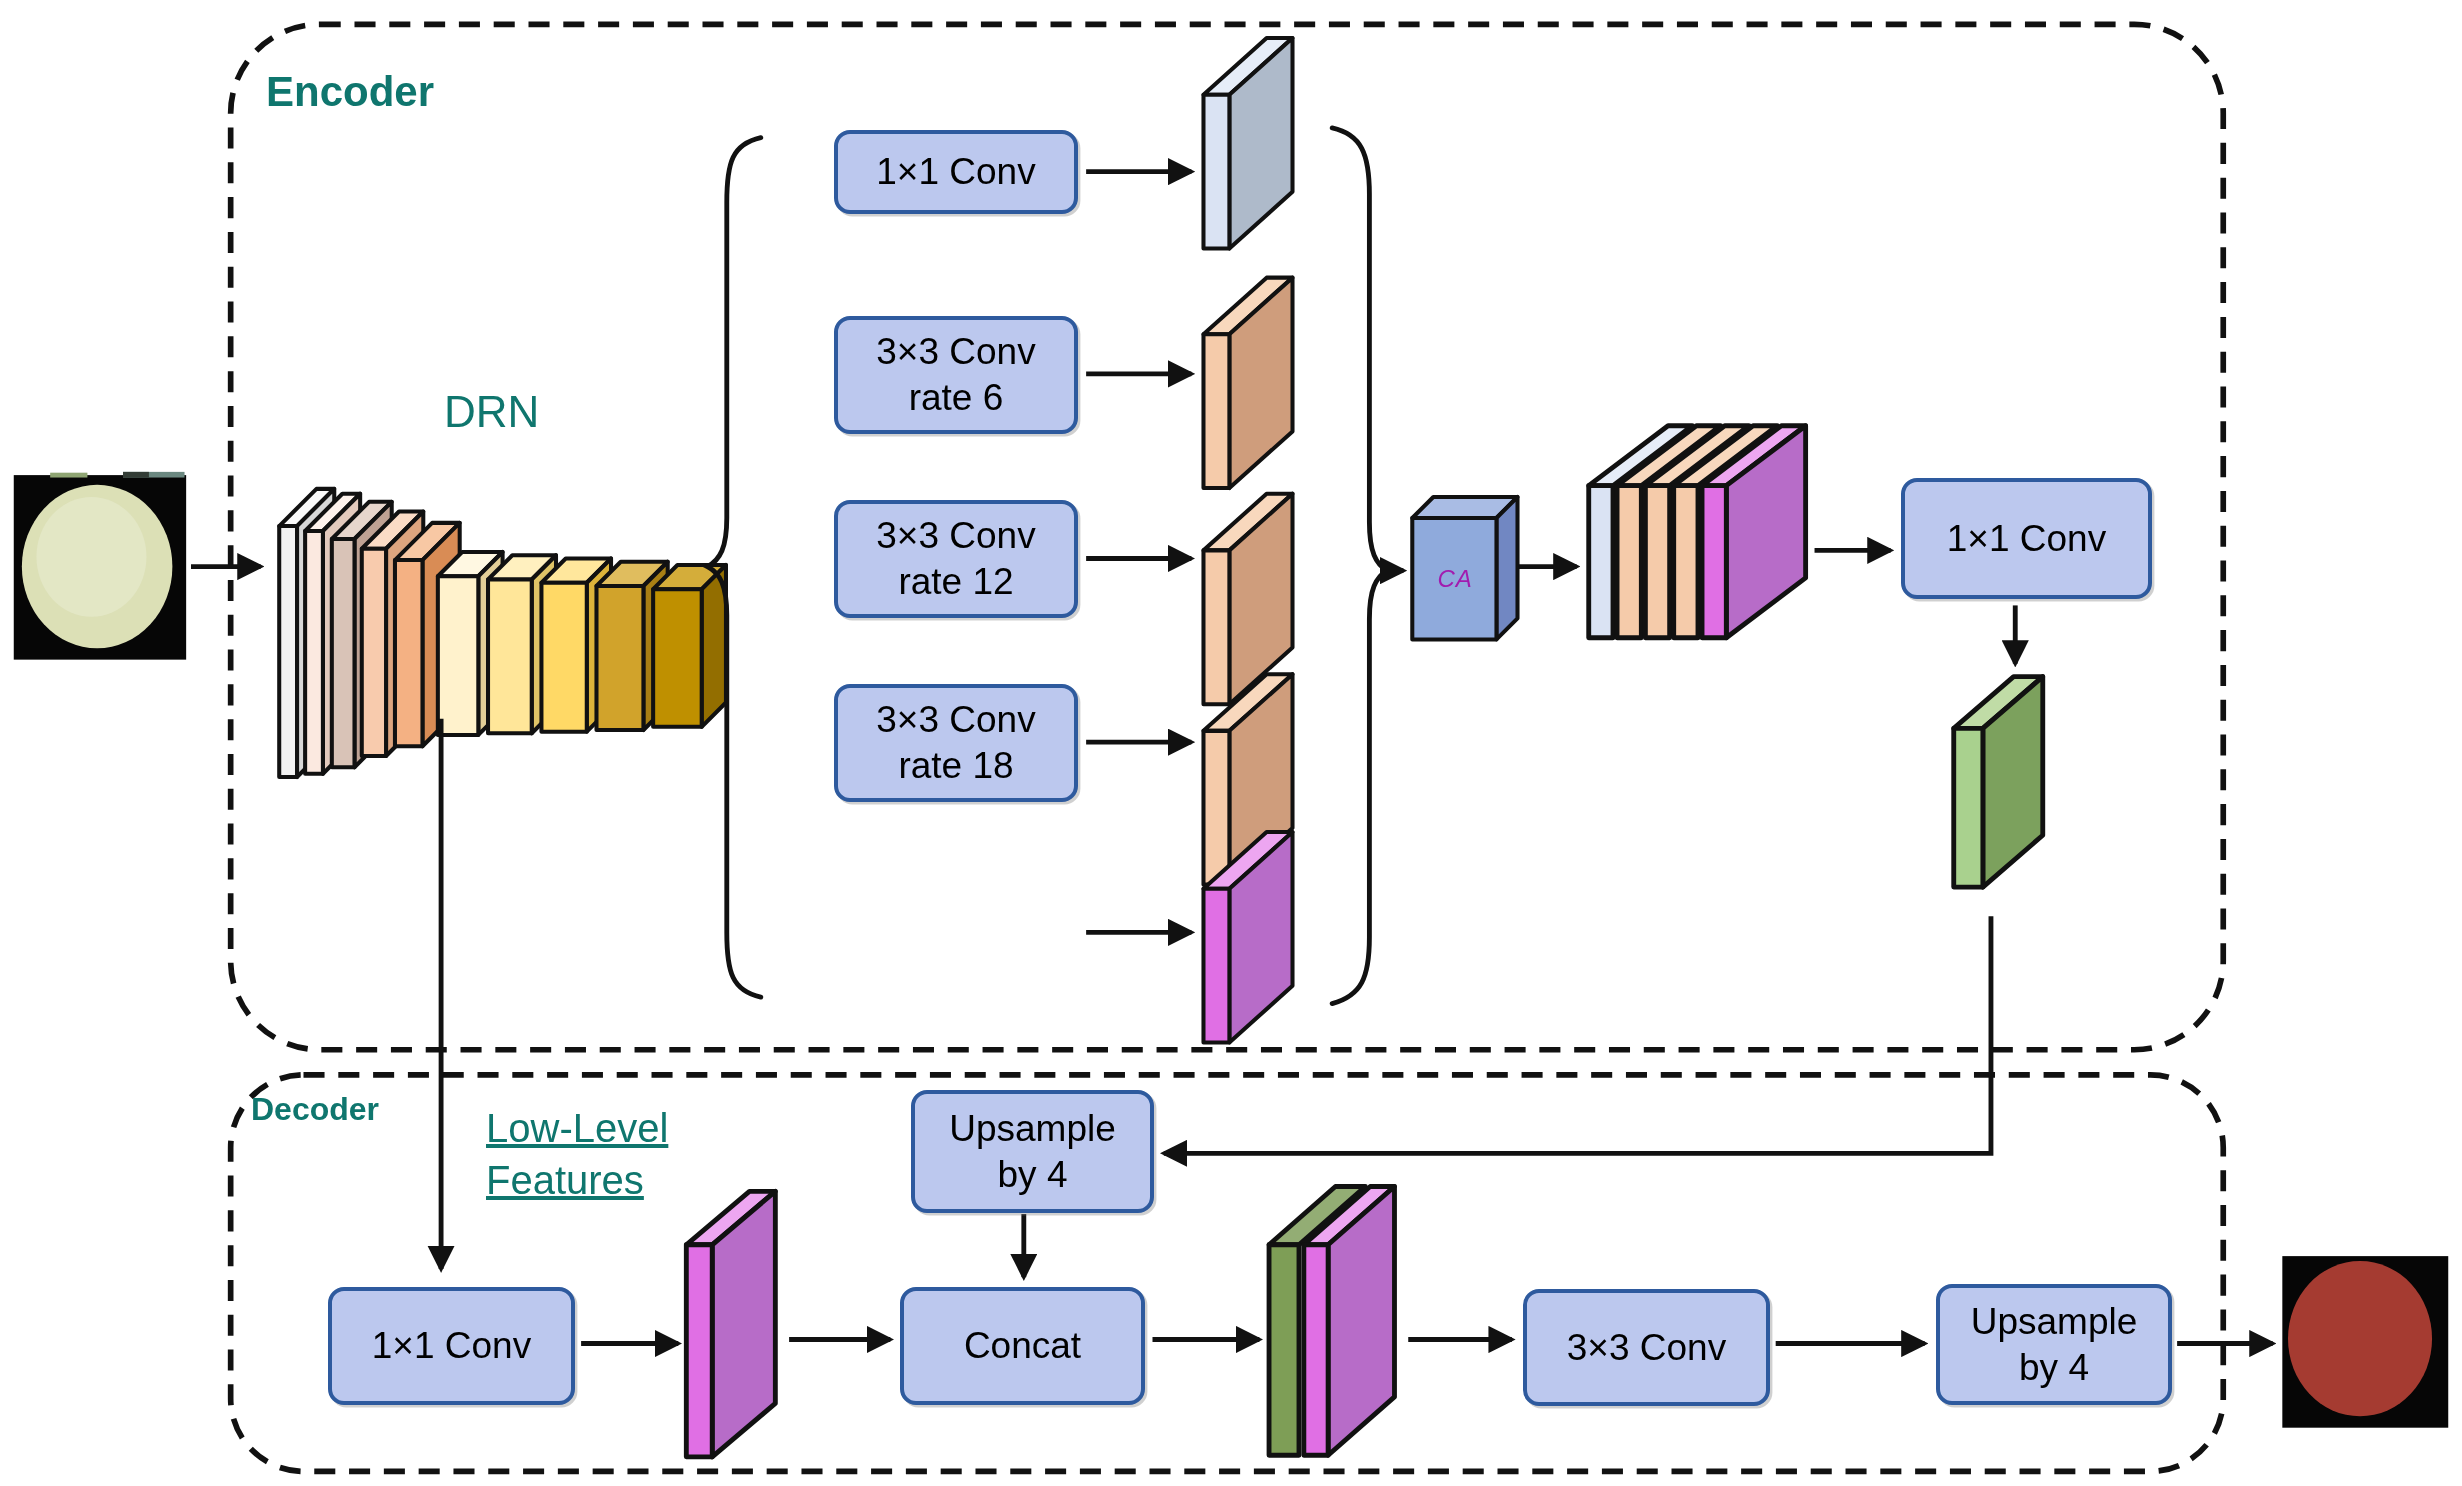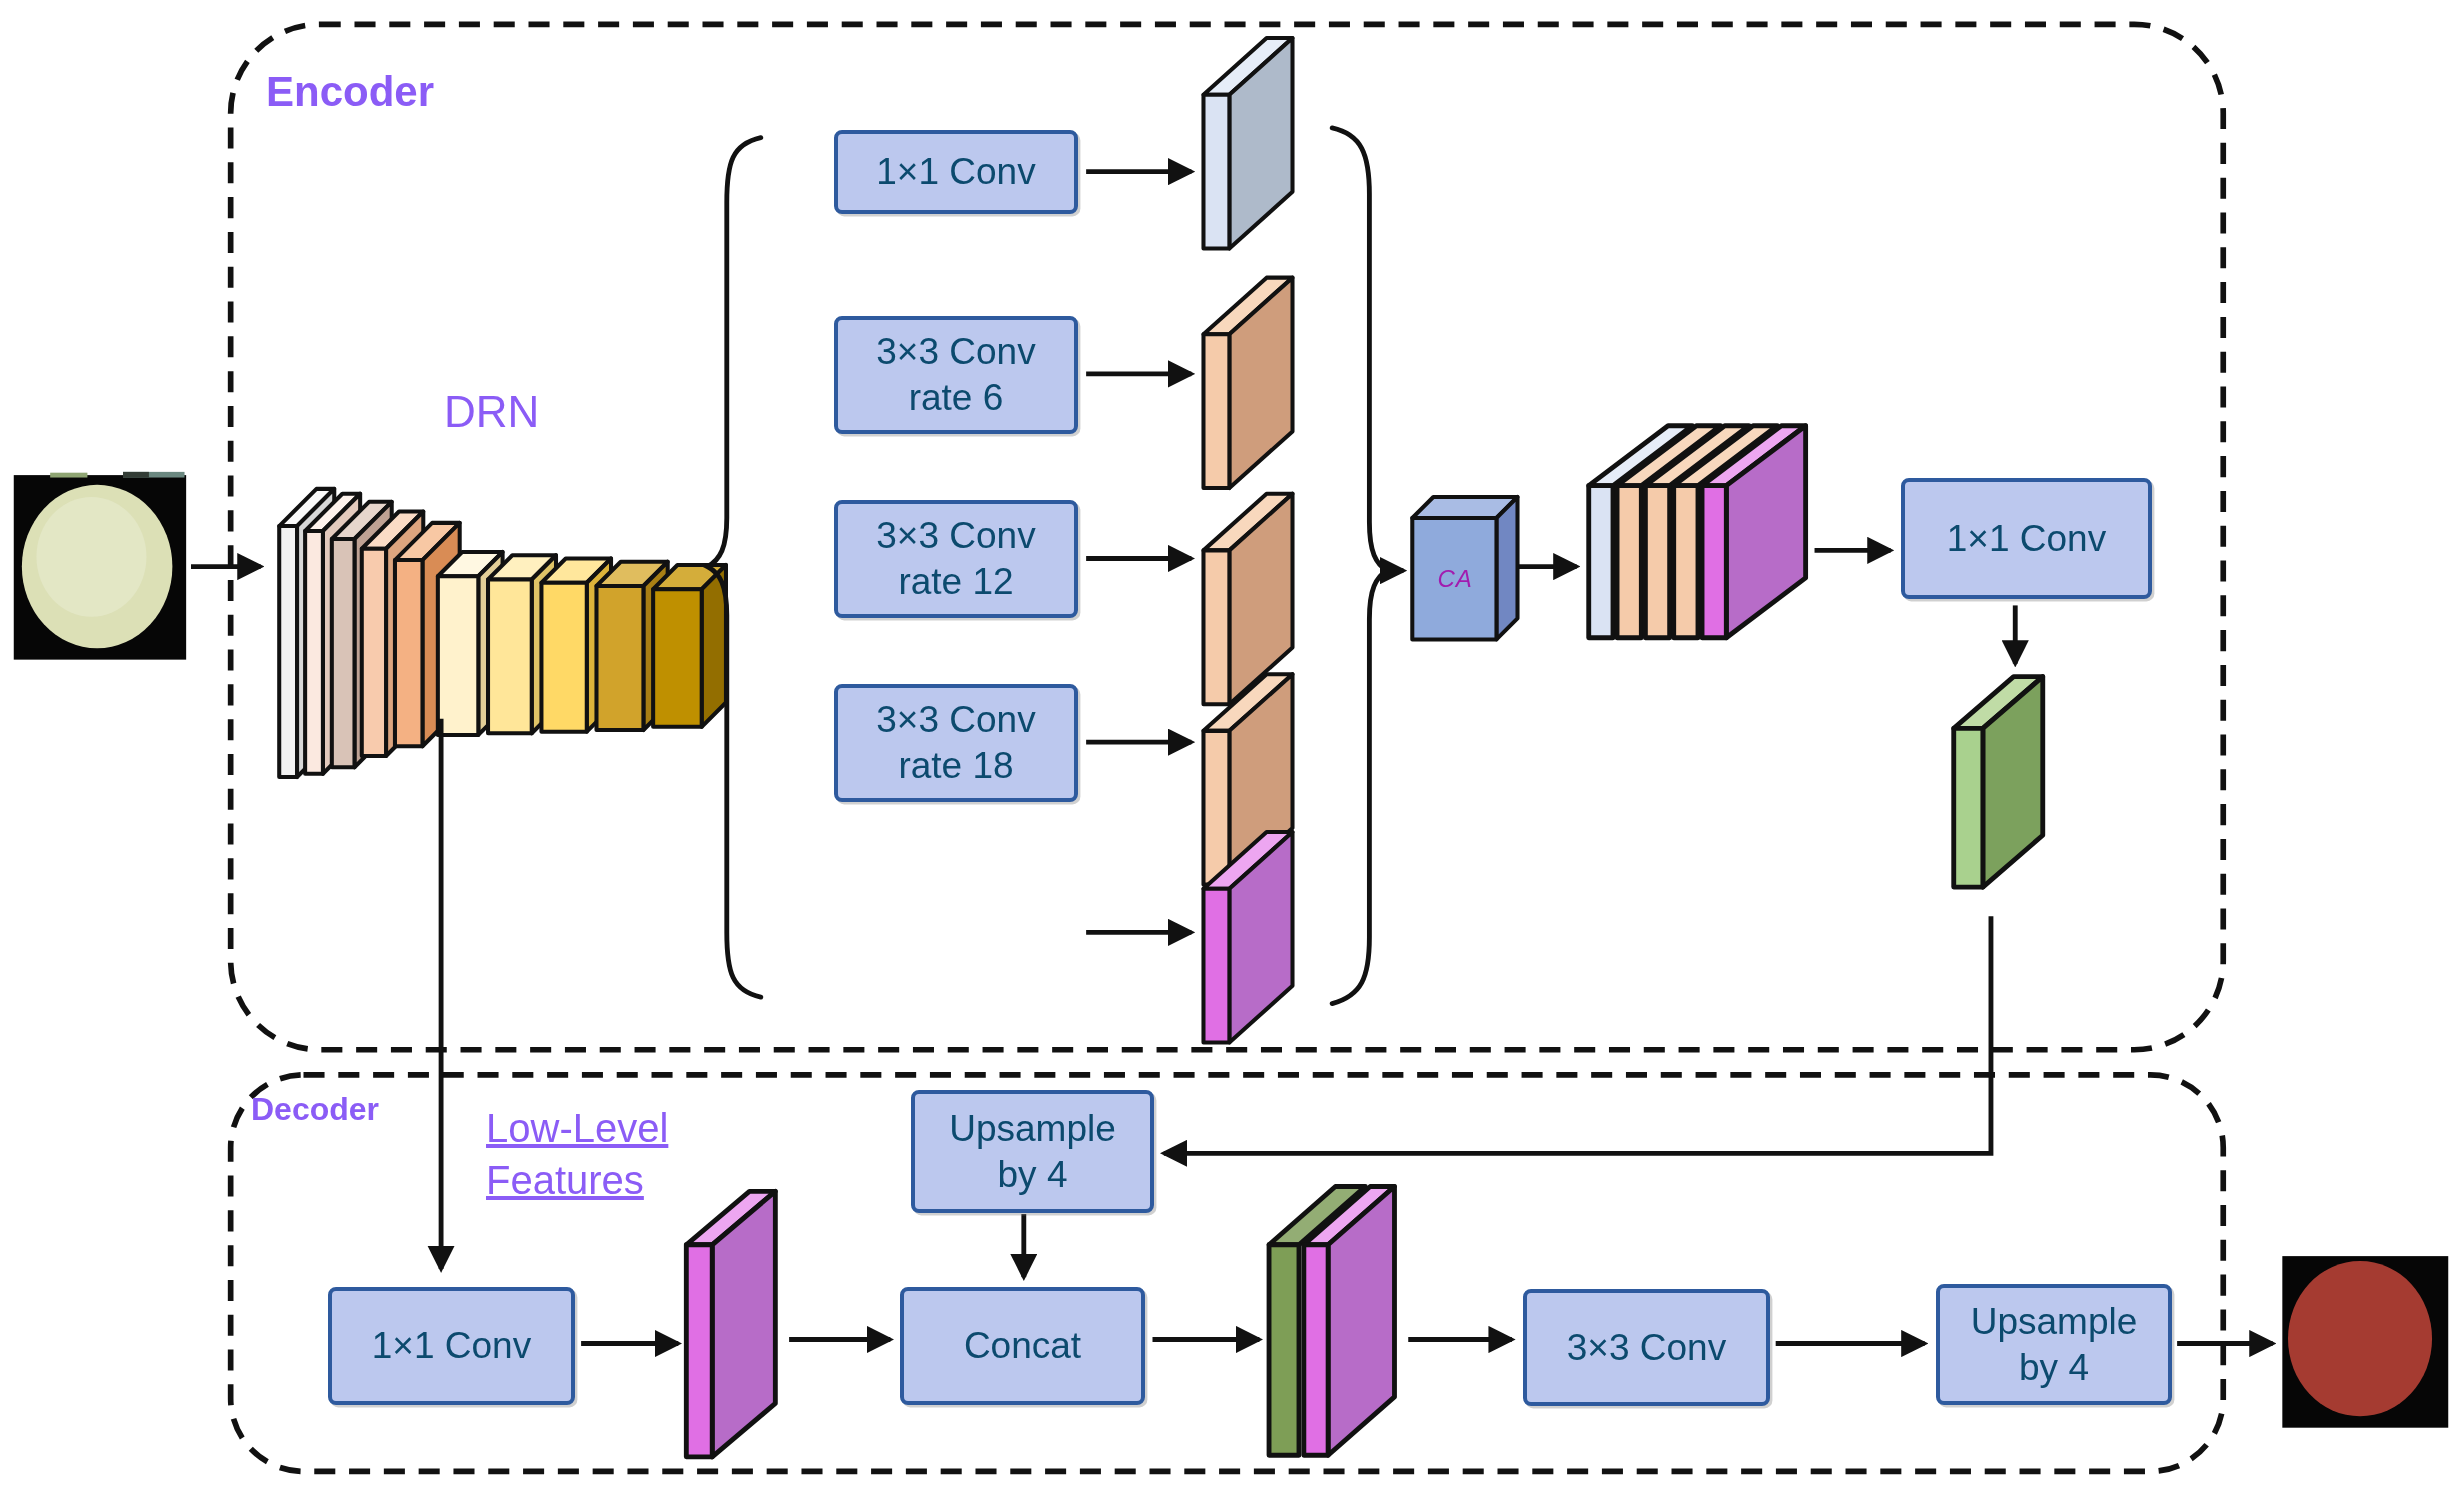--- a/index.html
+++ b/index.html
@@ -9,31 +9,31 @@
     background:#ffffff;
     font-family:"Liberation Sans", sans-serif;
     overflow:hidden;
   }
   #art{position:absolute;left:0;top:0;}
   .nbox{
     position:absolute;
     box-sizing:border-box;
     background:var(--box_fill);
     border:4.9px solid var(--box_border);
-    border-radius:8px;
+    border-radius:16px;
     display:flex;flex-direction:column;
     align-items:center;justify-content:center;
-    color:#0c4a6e;
+    color:#000000;
     font-size:37px;line-height:46px;
     text-align:center;
     box-shadow:2.4px 2.4px 0 rgba(120,120,120,.35);
   }
   .nbox span{display:block;white-space:nowrap;}
   .floating-label{
-    position:absolute;color:#8b5cf6;white-space:pre;
+    position:absolute;color:#0f766e;white-space:pre;
   }
   .bold{font-weight:bold;}
   .ca-text{
     position:absolute;display:flex;align-items:center;justify-content:center;
     color:#a21caf;font-size:24px;letter-spacing:0.8px;font-style:italic;
   }
 </style>
 </head>
 <body>
 

